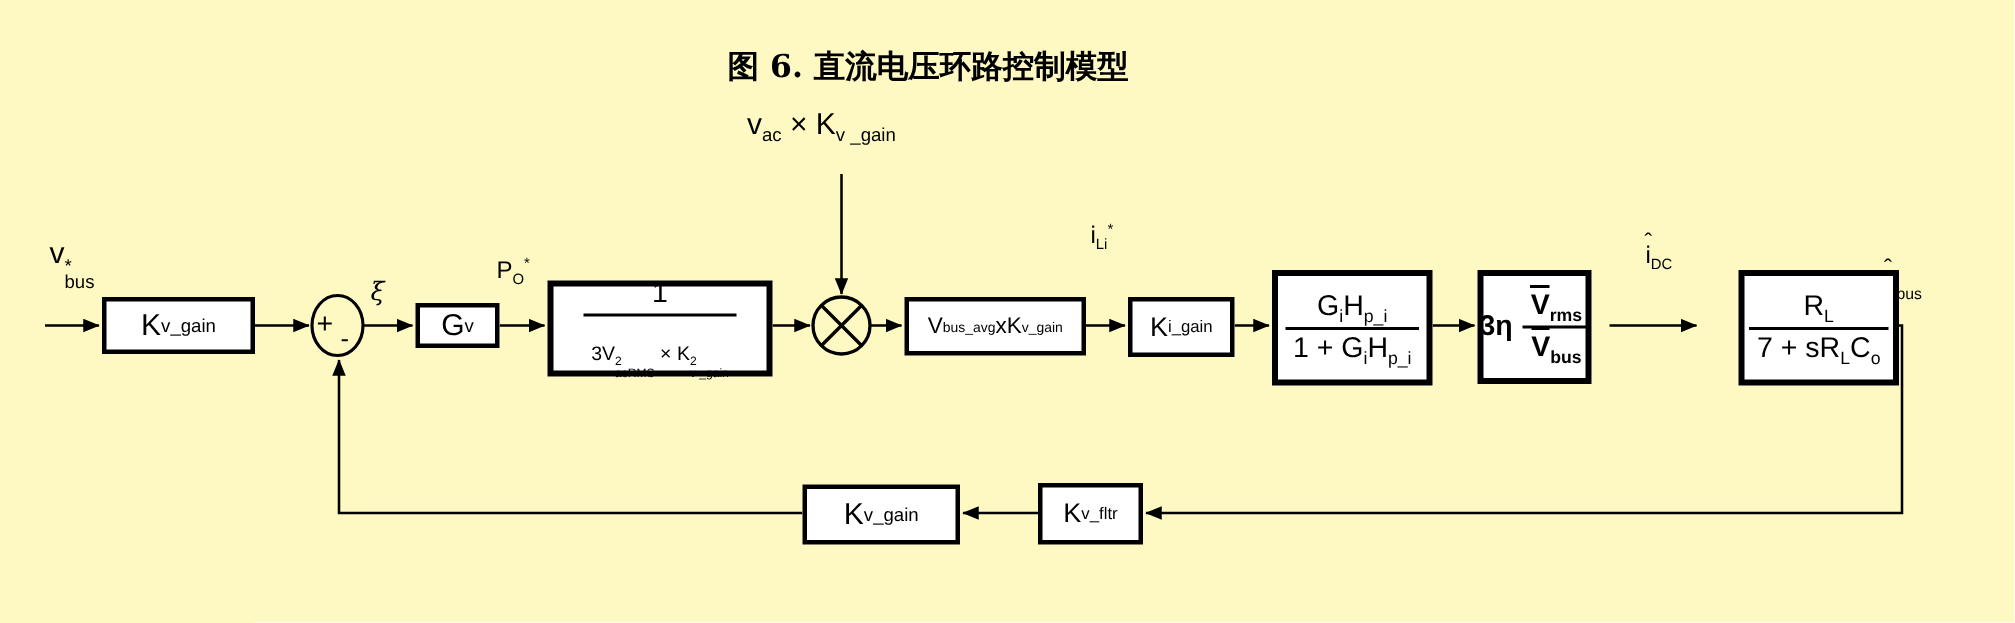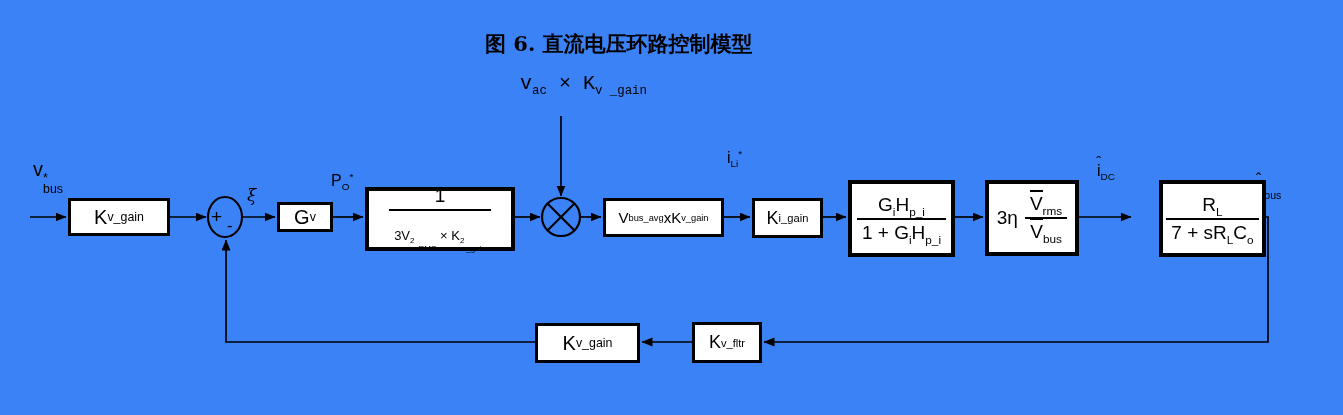--- a/index.html
+++ b/index.html
@@ -1,17 +1,17 @@
 <!DOCTYPE html>
 <html><head>
 <meta charset="utf-8">
 <style>
   html,body{margin:0;padding:0;background:#ffffff;}
   #stage{
-    position:relative;width:1343px;height:415px;background:#3b82f6;
+    position:relative;width:1343px;height:415px;background:#fef9c3;
     font-family:"Liberation Sans", sans-serif;color:#000;overflow:hidden;
   }
   svg.wires{position:absolute;left:0;top:0;width:1343px;height:415px;}
   .blk{
     position:absolute;border:3px solid #000;background:#fff;
     display:flex;align-items:center;justify-content:center;
     font-size:20px;box-sizing:border-box;white-space:nowrap;
   }
   .blk.thick{border-width:4px;}
   sub{font-size:0.62em;line-height:0;}
@@ -61,21 +61,21 @@
       <polyline points="535,342 226,342 226,240" marker-end="url(#arr)"></polyline>
       <ellipse cx="225" cy="217" rx="17" ry="20" stroke-width="2.1"></ellipse>
       <circle cx="561" cy="217" r="19" stroke-width="2.2"></circle>
       <line x1="548" y1="204" x2="574" y2="230" stroke-width="2.2"></line>
       <line x1="548" y1="230" x2="574" y2="204" stroke-width="2.2"></line>
     </g>
   </svg>
 
   <div class="title" style="left:485px;top:30px;">图 6. 直流电压环路控制模型</div>
 
-  <div class="lbl" style="left:520px;top:72px;font-size:20px;font-family:Liberation Mono, monospace;">
+  <div class="lbl" style="left:498px;top:72px;font-size:20px;">
     <span>v</span><sub>ac</sub><span> × </span><span>K</span><sub>v _gain</sub>
   </div>
 
   <div class="lbl" style="left:33px;top:158px;font-size:20px;">
     <span>v</span><span class="ss">
         <span class="s-top">*</span>
         <span>bus</span>
       </span>
   </div>
 
@@ -142,21 +142,21 @@
     <span class="fracv">
       <span class="num">
         <span>G</span><sub>i</sub><span>H</span><sub>p_i</sub>
       </span>
       <span class="den">
         <span>1 + </span><span>G</span><sub>i</sub><span>H</span><sub>p_i</sub>
       </span>
     </span>
   </div>
 
-  <div class="blk thick" style="left:985px;top:180px;width:94px;height:76px;font-size:19px;">
+  <div class="blk thick" style="left:985px;top:180px;width:76px;height:76px;font-size:19px;font-weight:bold;">
     <span class="row">
       <span>3η</span>
       <span class="fracv">
         <span class="num"><span class="obar">V</span><sub>rms</sub></span>
         <span class="den"><span class="obar">V</span><sub>bus</sub></span>
       </span>
     </span>
   </div>
 
   <div class="blk thick" style="left:1133px;top:180px;width:107px;height:77px;font-size:19px;margin-left:26px;">

